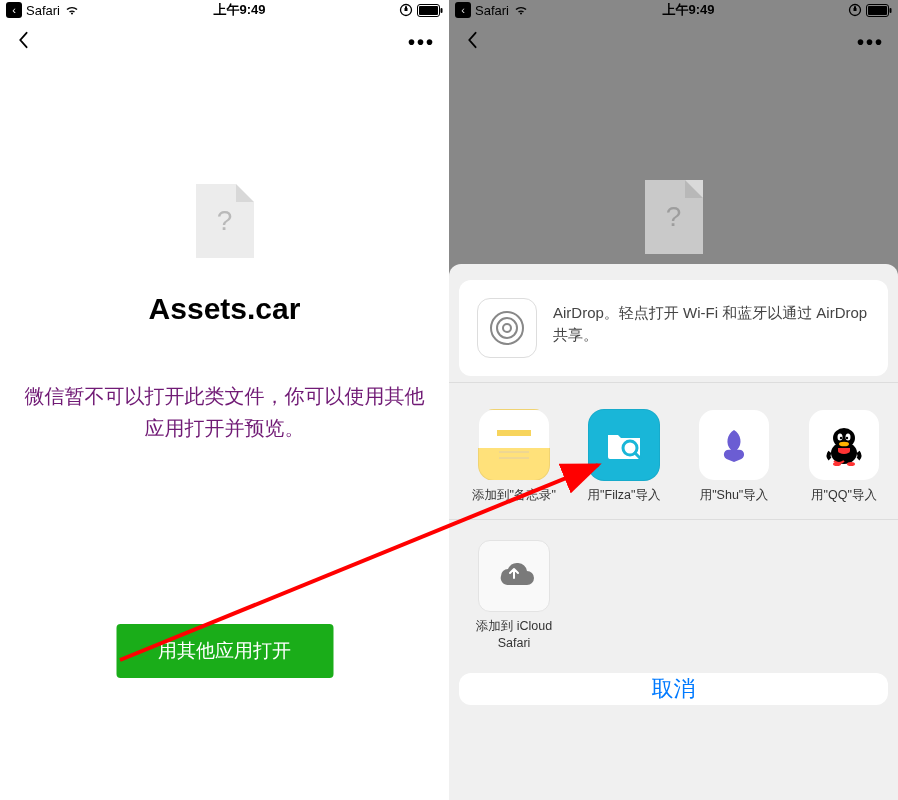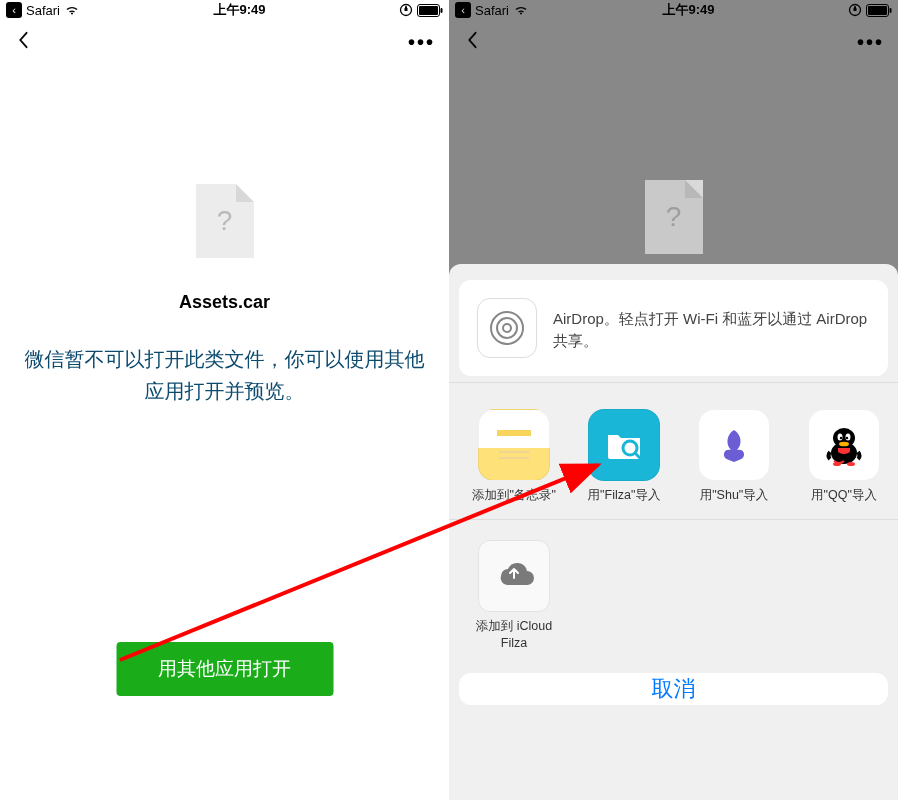--- a/index.html
+++ b/index.html
@@ -72,26 +72,26 @@
   margin-bottom: 34px;
 }
 .file-icon::before {
   content: "";
   position: absolute;
   top: 0; right: 0;
   width: 0; height: 0;
   border-top: 18px solid #fff;
   border-left: 18px solid #d8d8d8;
 }
-.file-name { font-size: 18px; font-weight: 600; margin-bottom: 30px; }
-.file-desc { font-size: 20px; color: #0c4a6e; line-height: 1.6; padding: 0 18px; }
+.file-name { font-size: 30px; font-weight: 600; margin-bottom: 30px; }
+.file-desc { font-size: 20px; color: #701a75; line-height: 1.6; padding: 0 18px; margin-top: 24px; }
 
 .open-btn {
   position: absolute;
-  bottom: 104px;
+  bottom: 122px;
   left: 50%;
   transform: translateX(-50%);
   background: #1aad19;
   color: #fff;
   font-size: 19px;
   padding: 14px 42px;
   border: none;
   border-radius: 4px;
   cursor: pointer;
 }
@@ -107,21 +107,21 @@
   border-top-right-radius: 12px;
   padding: 10px 0 0;
   top: 264px;
 }
 .airdrop-row {
   background: #fff;
   margin: 6px 10px 0;
   border-radius: 12px;
   padding: 18px 18px;
   display: flex;
-  align-items: center;
+  align-items: flex-start;
   gap: 16px;
 }
 .airdrop-icon {
   width: 60px; height: 60px;
   border: 1px solid #ddd;
   border-radius: 13px;
   display: flex; align-items: center; justify-content: center;
   flex-shrink: 0;
 }
 .airdrop-text { font-size: 15px; color: #444; line-height: 1.45; padding-top: 4px; }
@@ -332,21 +332,21 @@
     <div class="sep"></div>
 
     <div class="action-row">
       <div class="app-item">
         <div class="action-icon">
           <svg width="46" height="34" viewBox="0 0 46 34">
               <path d="M36 26a7 7 0 000-14 10 10 0 00-19-2 7 7 0 00-7 7 7 7 0 007 9h19z" fill="#7a7a7a"></path>
               <path d="M23 10v9m0-9l-4 4m4-4l4 4" stroke="#fff" stroke-width="2" fill="none" stroke-linecap="round"></path>
             </svg>
         </div>
-        <div class="app-label">添加到 iCloud Filza</div>
+        <div class="app-label">添加到 iCloud Safari</div>
       </div>
     </div>
 
     <div class="cancel-btn">取消</div>
   </div>
 </div>
 
 <svg class="arrow-overlay">
   <defs>
     <marker id="arrowhead" markerWidth="10" markerHeight="8" refX="9" refY="4" orient="auto">

